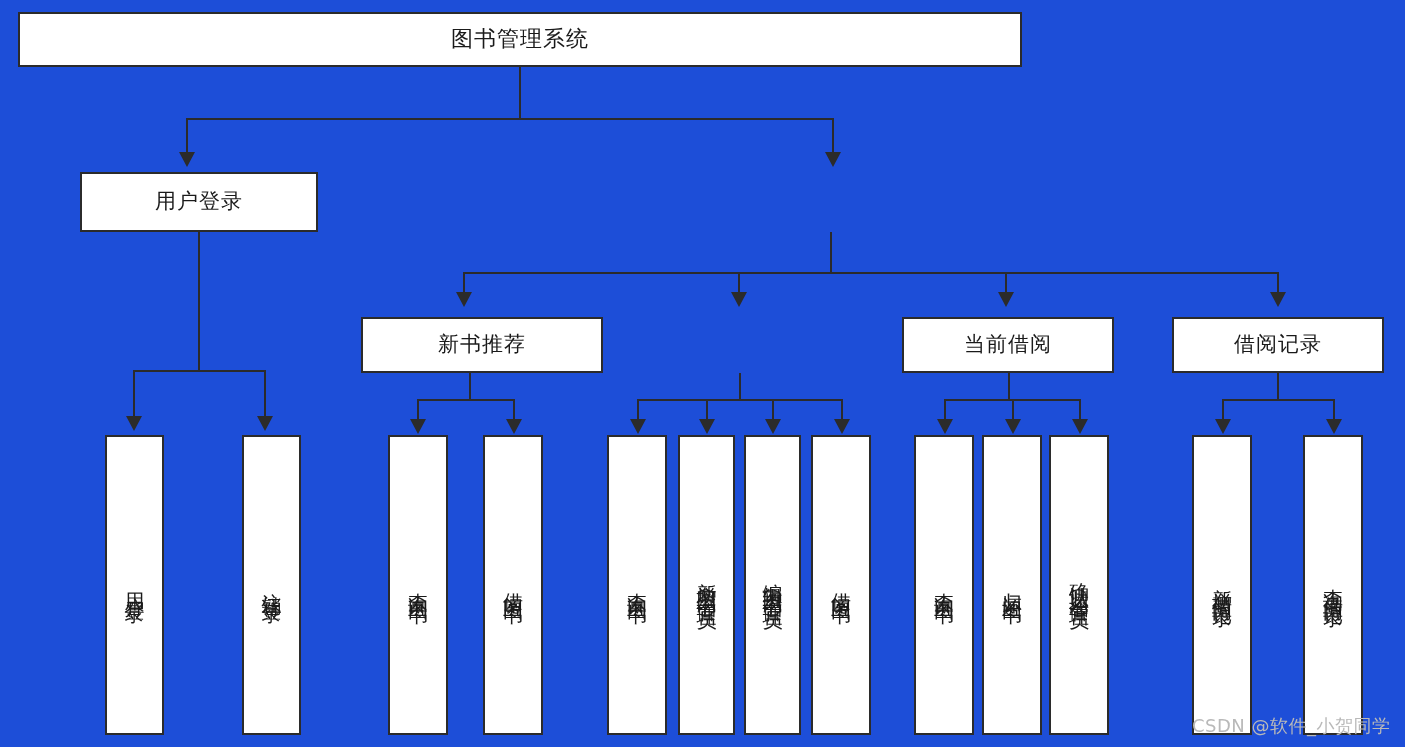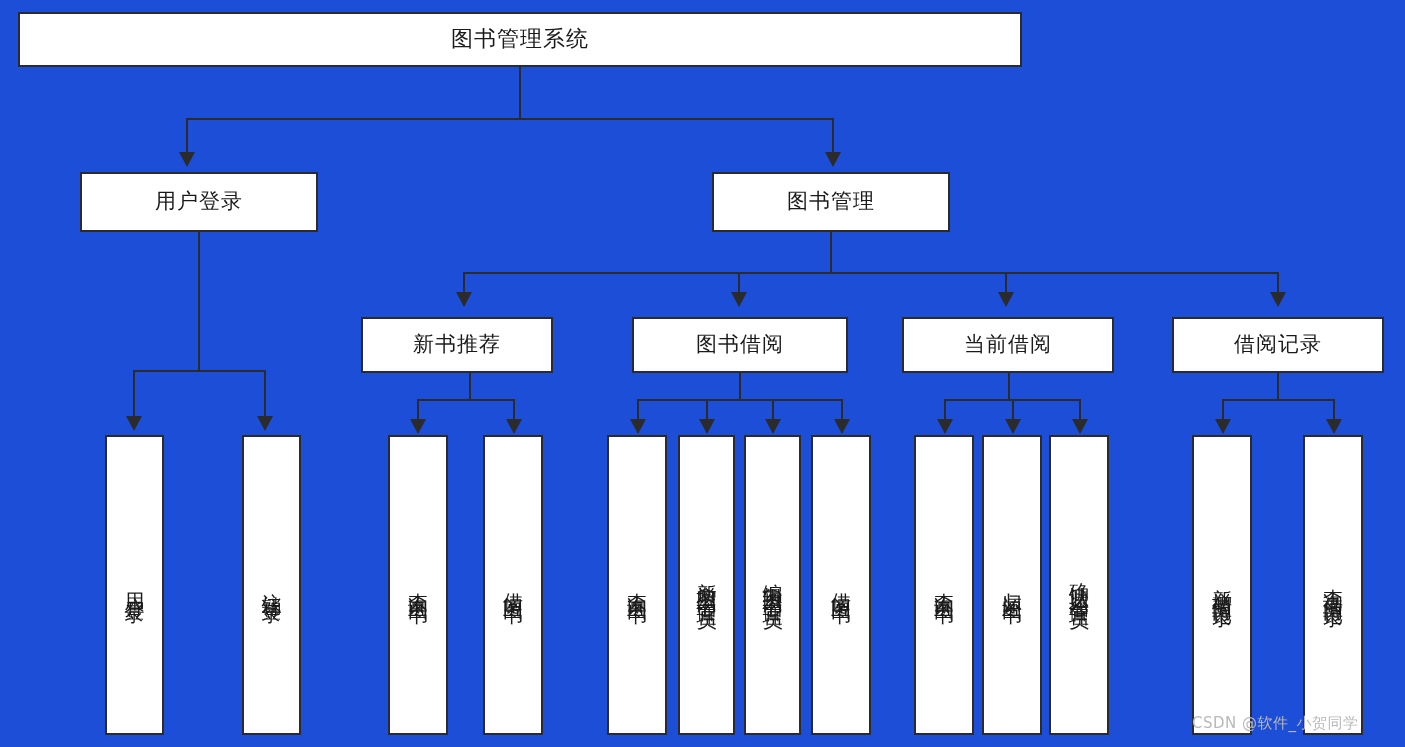--- a/index.html
+++ b/index.html
@@ -49,21 +49,21 @@
   .arrow{
     position:absolute;
     width:0;height:0;
     border-left:8px solid transparent;
     border-right:8px solid transparent;
     border-top:15px solid #2b2b2b;
   }
   
   #watermark{
     position:absolute;
-    font-size:15px;
+    font-size:18px;
     color:#b9b9b9;
     white-space:nowrap;
     letter-spacing:0.5px;
     pointer-events:none;
   }
 </style>
 </head>
 <body>
 
 <div id="canvas">
@@ -73,42 +73,40 @@
   <div class="vline" style="left:519px;top:67px;height:52px;"></div>
 
   <div class="hline" style="left:186px;top:118px;width:648px;"></div>
 
   <div class="vline" style="left:186px;top:118px;height:36px;"></div>
   <div class="arrow" style="left:179px;top:152px;"></div>
   <div class="vline" style="left:832px;top:118px;height:36px;"></div>
   <div class="arrow" style="left:825px;top:152px;"></div>
 
   <div class="node h" style="left:80px;top:172px;width:238px;height:60px;">用户登录</div>
-  <div class="node h" style="left:712px;top:172px;width:238px;height:60px;">图书管理</div>
 
   <div class="vline" style="left:198px;top:232px;height:140px;"></div>
   <div class="hline" style="left:133px;top:370px;width:131px;"></div>
   <div class="vline" style="left:133px;top:370px;height:48px;"></div>
   <div class="arrow" style="left:126px;top:416px;"></div>
   <div class="vline" style="left:264px;top:370px;height:48px;"></div>
   <div class="arrow" style="left:257px;top:416px;"></div>
 
   <div class="vline" style="left:830px;top:232px;height:42px;"></div>
   <div class="hline" style="left:463px;top:272px;width:816px;"></div>
   <div class="vline" style="left:463px;top:272px;height:22px;"></div>
   <div class="arrow" style="left:456px;top:292px;"></div>
   <div class="vline" style="left:738px;top:272px;height:22px;"></div>
   <div class="arrow" style="left:731px;top:292px;"></div>
   <div class="vline" style="left:1005px;top:272px;height:22px;"></div>
   <div class="arrow" style="left:998px;top:292px;"></div>
   <div class="vline" style="left:1277px;top:272px;height:22px;"></div>
   <div class="arrow" style="left:1270px;top:292px;"></div>
 
-  <div class="node h" style="left:361px;top:317px;width:192px;height:56px;">新书推荐</div>
-  <div class="node h" style="left:632px;top:317px;width:216px;height:56px;">图书借阅</div>
+  <div class="node h" style="left:361px;top:317px;width:242px;height:56px;">新书推荐</div>
   <div class="node h" style="left:1172px;top:317px;width:212px;height:56px;">借阅记录</div>
   <div class="node h" style="left:902px;top:317px;width:212px;height:56px;">当前借阅</div>
 
   <div class="vline" style="left:469px;top:373px;height:28px;"></div>
   <div class="hline" style="left:417px;top:399px;width:98px;"></div>
   <div class="vline" style="left:417px;top:399px;height:22px;"></div>
   <div class="arrow" style="left:410px;top:419px;"></div>
   <div class="vline" style="left:513px;top:399px;height:22px;"></div>
   <div class="arrow" style="left:506px;top:419px;"></div>
 

